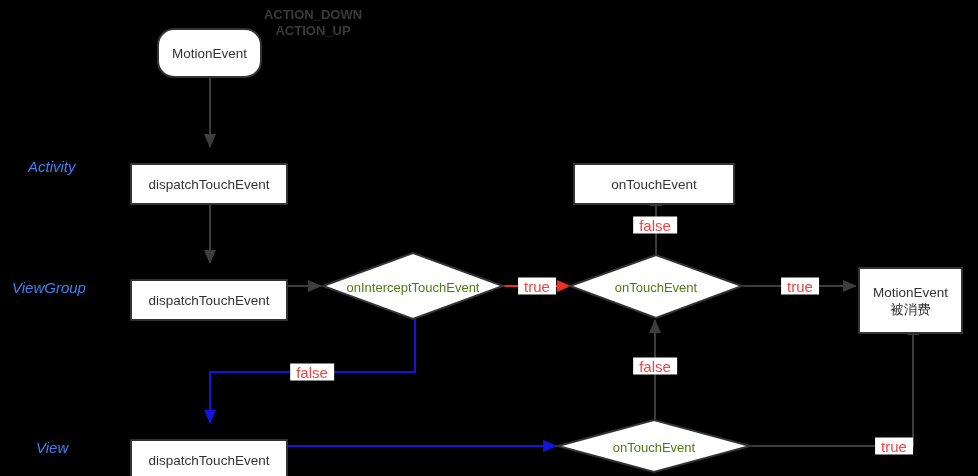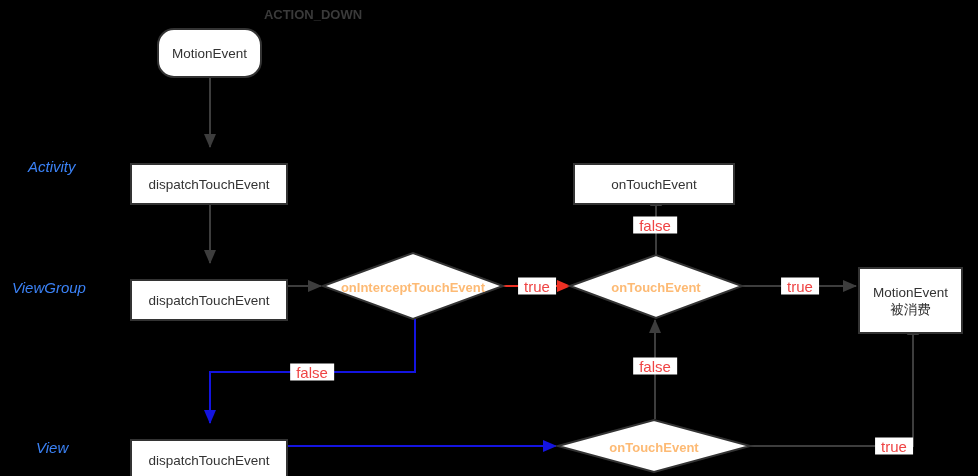--- a/index.html
+++ b/index.html
@@ -26,25 +26,24 @@
     text-align:center;
     line-height:17px;
     z-index:3;
     margin-top:14px;
   }
   .rounded{border-radius:17px;}
 
   .diamond-label{
     position:absolute;
     transform:translate(-50%,-50%);
-    color:#fdba74;
+    color:#4d7c0f;
     font-size:13px;
     white-space:nowrap;
     z-index:3;
-    font-weight:bold;
   }
 
   .edge-label{
     position:absolute;
     transform:translate(-50%,-50%);
     background:#ffffff;
     color:#ef4444;
     font-size:15px;
     line-height:17px;
     padding:0 6px;
@@ -103,20 +102,21 @@
     <polyline points="415,319 415,372 210,372 210,423" fill="none" stroke="#1414e0" stroke-width="2" marker-end="url(#arrow-blue)"></polyline>
     <line x1="288" y1="446" x2="556" y2="446" stroke="#1414e0" stroke-width="2" marker-end="url(#arrow-blue)"></line>
 
     <polygon points="323,286 413,253 503,286 413,319" fill="#ffffff" stroke="#333333" stroke-width="2"></polygon>
     <polygon points="570,286 656,255 742,286 656,318" fill="#ffffff" stroke="#333333" stroke-width="2"></polygon>
     <polygon points="558,446 654,420 750,446 654,472" fill="#ffffff" stroke="#333333" stroke-width="2"></polygon>
   </svg>
 
   <div class="action-title">
     <div>ACTION_DOWN</div>
+    <div>ACTION_UP</div>
   </div>
 
   <div class="row-label" style="left:28px;top:158px;">Activity</div>
   <div class="row-label" style="left:12px;top:279px;">ViewGroup</div>
   <div class="row-label" style="left:36px;top:439px;">View</div>
 
   <div class="node rounded" style="left:157px;top:14px;width:105px;height:50px;">MotionEvent</div>
 
   <div class="node" style="left:130px;top:149px;width:158px;height:42px;">dispatchTouchEvent</div>
 

